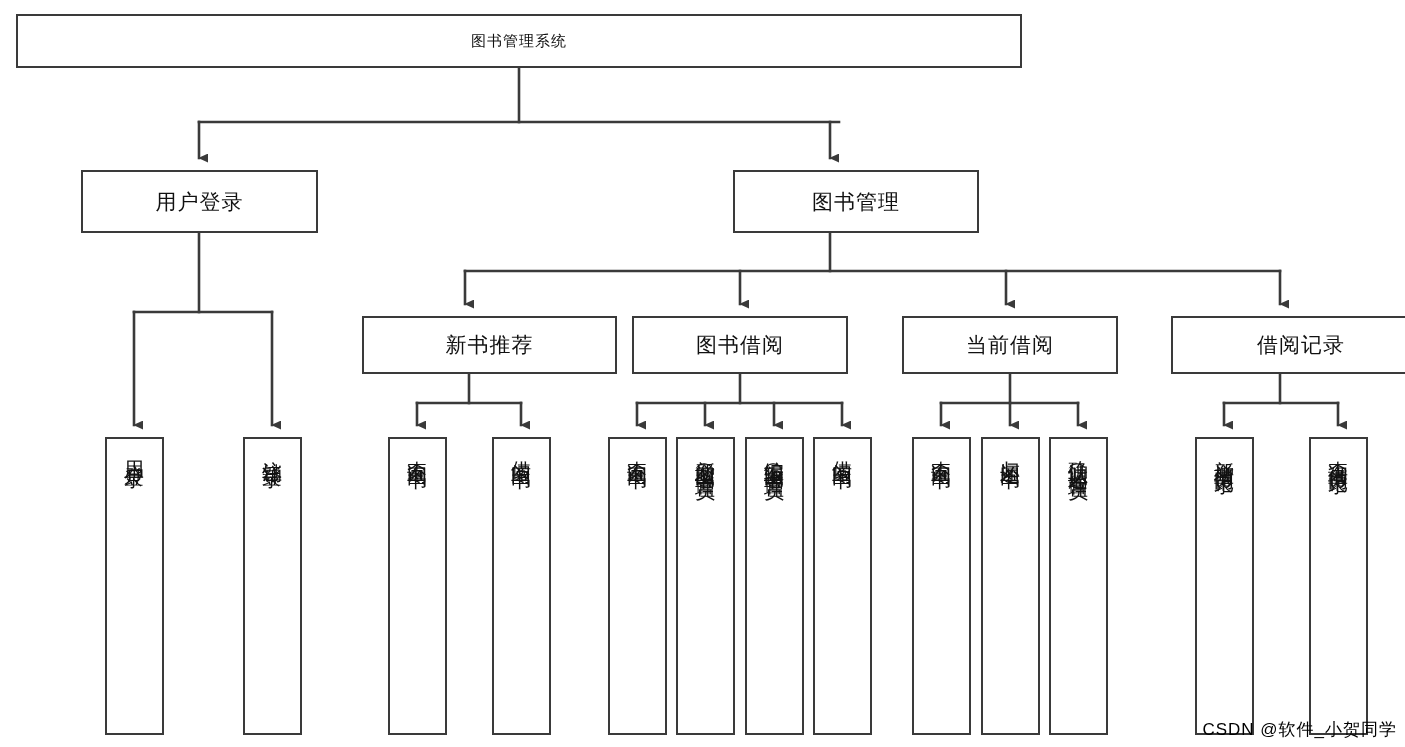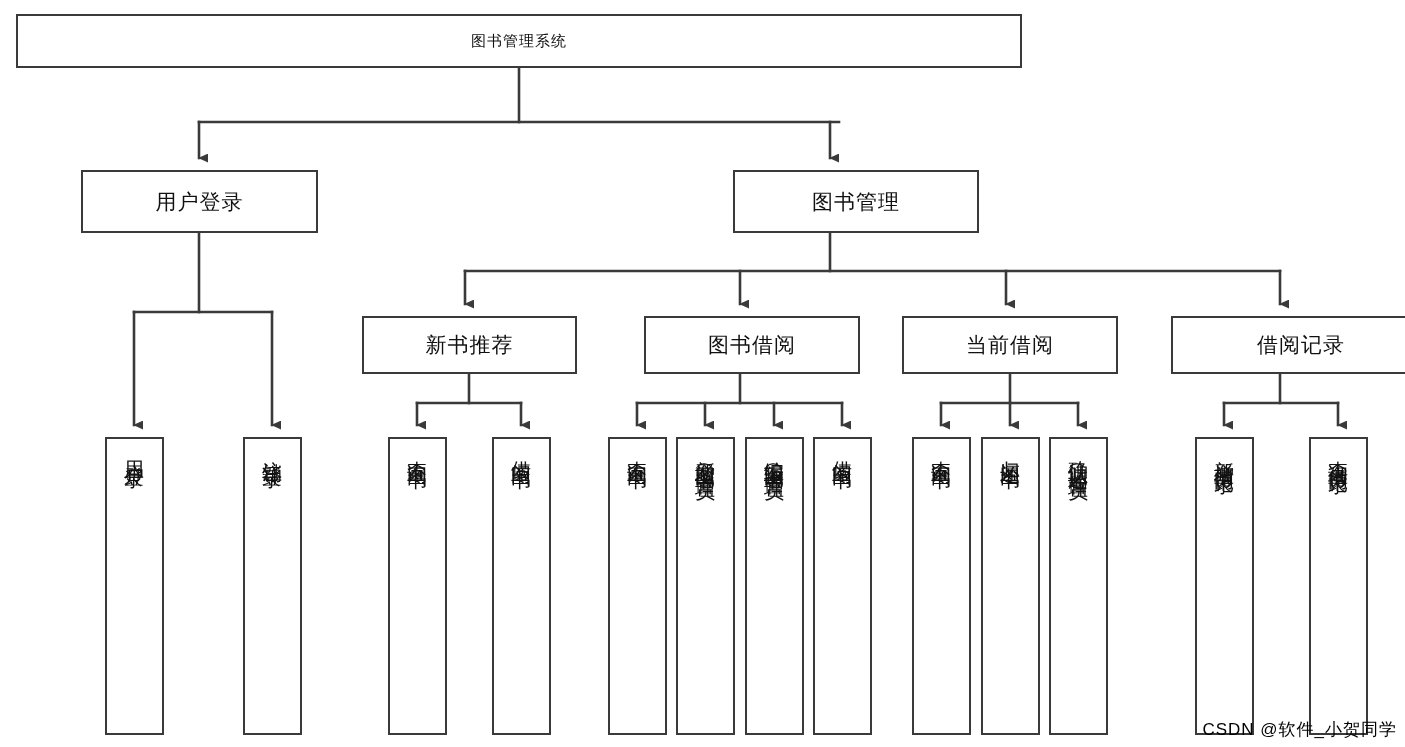--- a/index.html
+++ b/index.html
@@ -113,24 +113,24 @@
     <span>图书管理系统</span>
   </div>
 
   <div class="node horiz" style="left:81px;top:170px;width:237px;height:63px;">
     <span>用户登录</span>
   </div>
   <div class="node horiz" style="left:689px;top:170px;width:246px;height:63px;margin-left:44px;">
     <span>图书管理</span>
   </div>
 
-  <div class="node horiz" style="left:362px;top:316px;width:215px;height:58px;">
+  <div class="node horiz" style="left:362px;top:316px;width:255px;height:58px;">
     <span>新书推荐</span>
   </div>
-  <div class="node horiz" style="left:632px;top:316px;width:216px;height:58px;margin-left:12px;">
+  <div class="node horiz" style="left:632px;top:316px;width:216px;height:58px;">
     <span>图书借阅</span>
   </div>
   <div class="node horiz" style="left:902px;top:316px;width:216px;height:58px;">
     <span>当前借阅</span>
   </div>
   <div class="node horiz" style="left:1171px;top:316px;width:260px;height:58px;">
     <span>借阅记录</span>
   </div>
 
   <div class="node leaf" style="left:105px;top:437px;width:59px;height:298px;">

